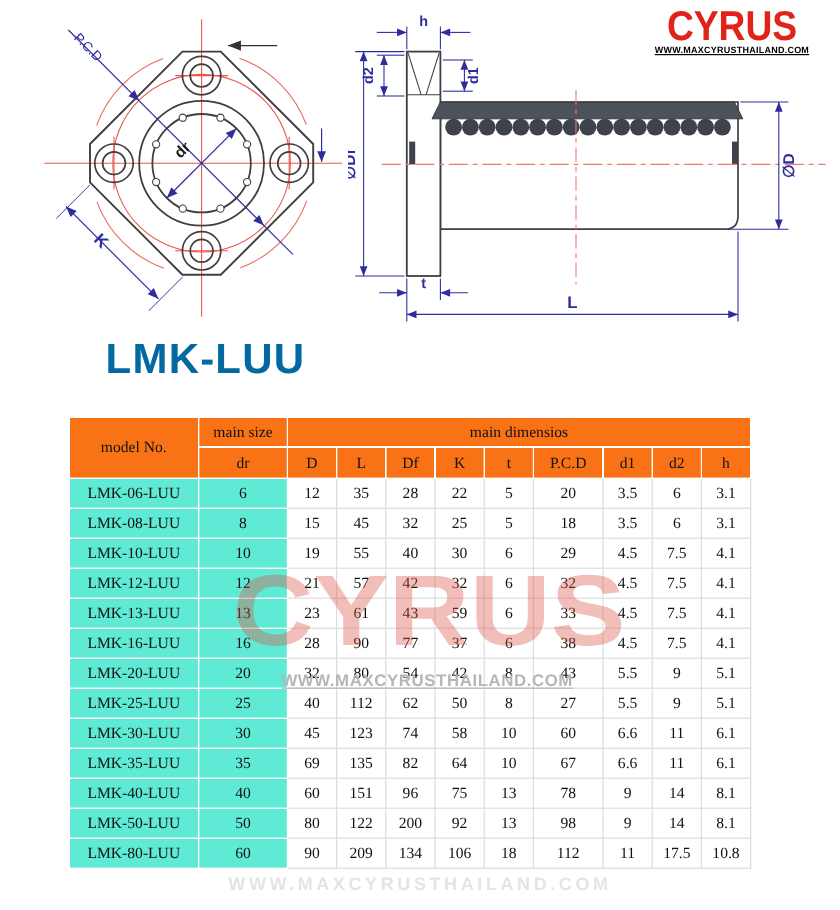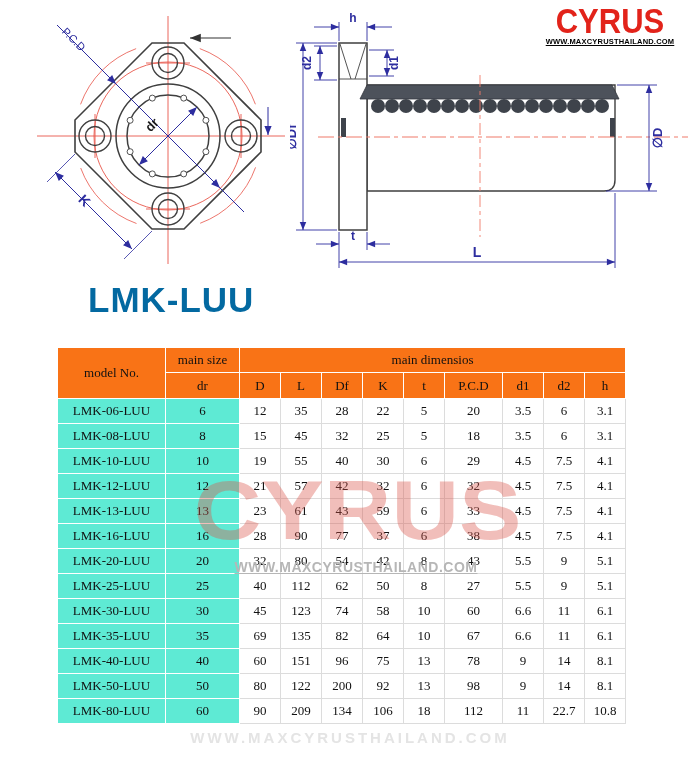--- a/index.html
+++ b/index.html
@@ -393,21 +393,21 @@
     <tr>
       <td class="bb">LMK-80-LUU</td>
       <td class="bb">60</td>
       <td class="db">90</td>
       <td class="db">209</td>
       <td class="db">134</td>
       <td class="db">106</td>
       <td class="db">18</td>
       <td class="db">112</td>
       <td class="db">11</td>
-      <td class="db">22.7</td>
+      <td class="db">17.5</td>
       <td class="db">10.8</td>
     </tr>
   </tbody>
     </table>
 
   <div class="wm-big">CYRUS</div>
   <div class="wm-url">WWW.MAXCYRUSTHAILAND.COM</div>
   <div class="wm-bottom">WWW.MAXCYRUSTHAILAND.COM</div>
 
 </div>

